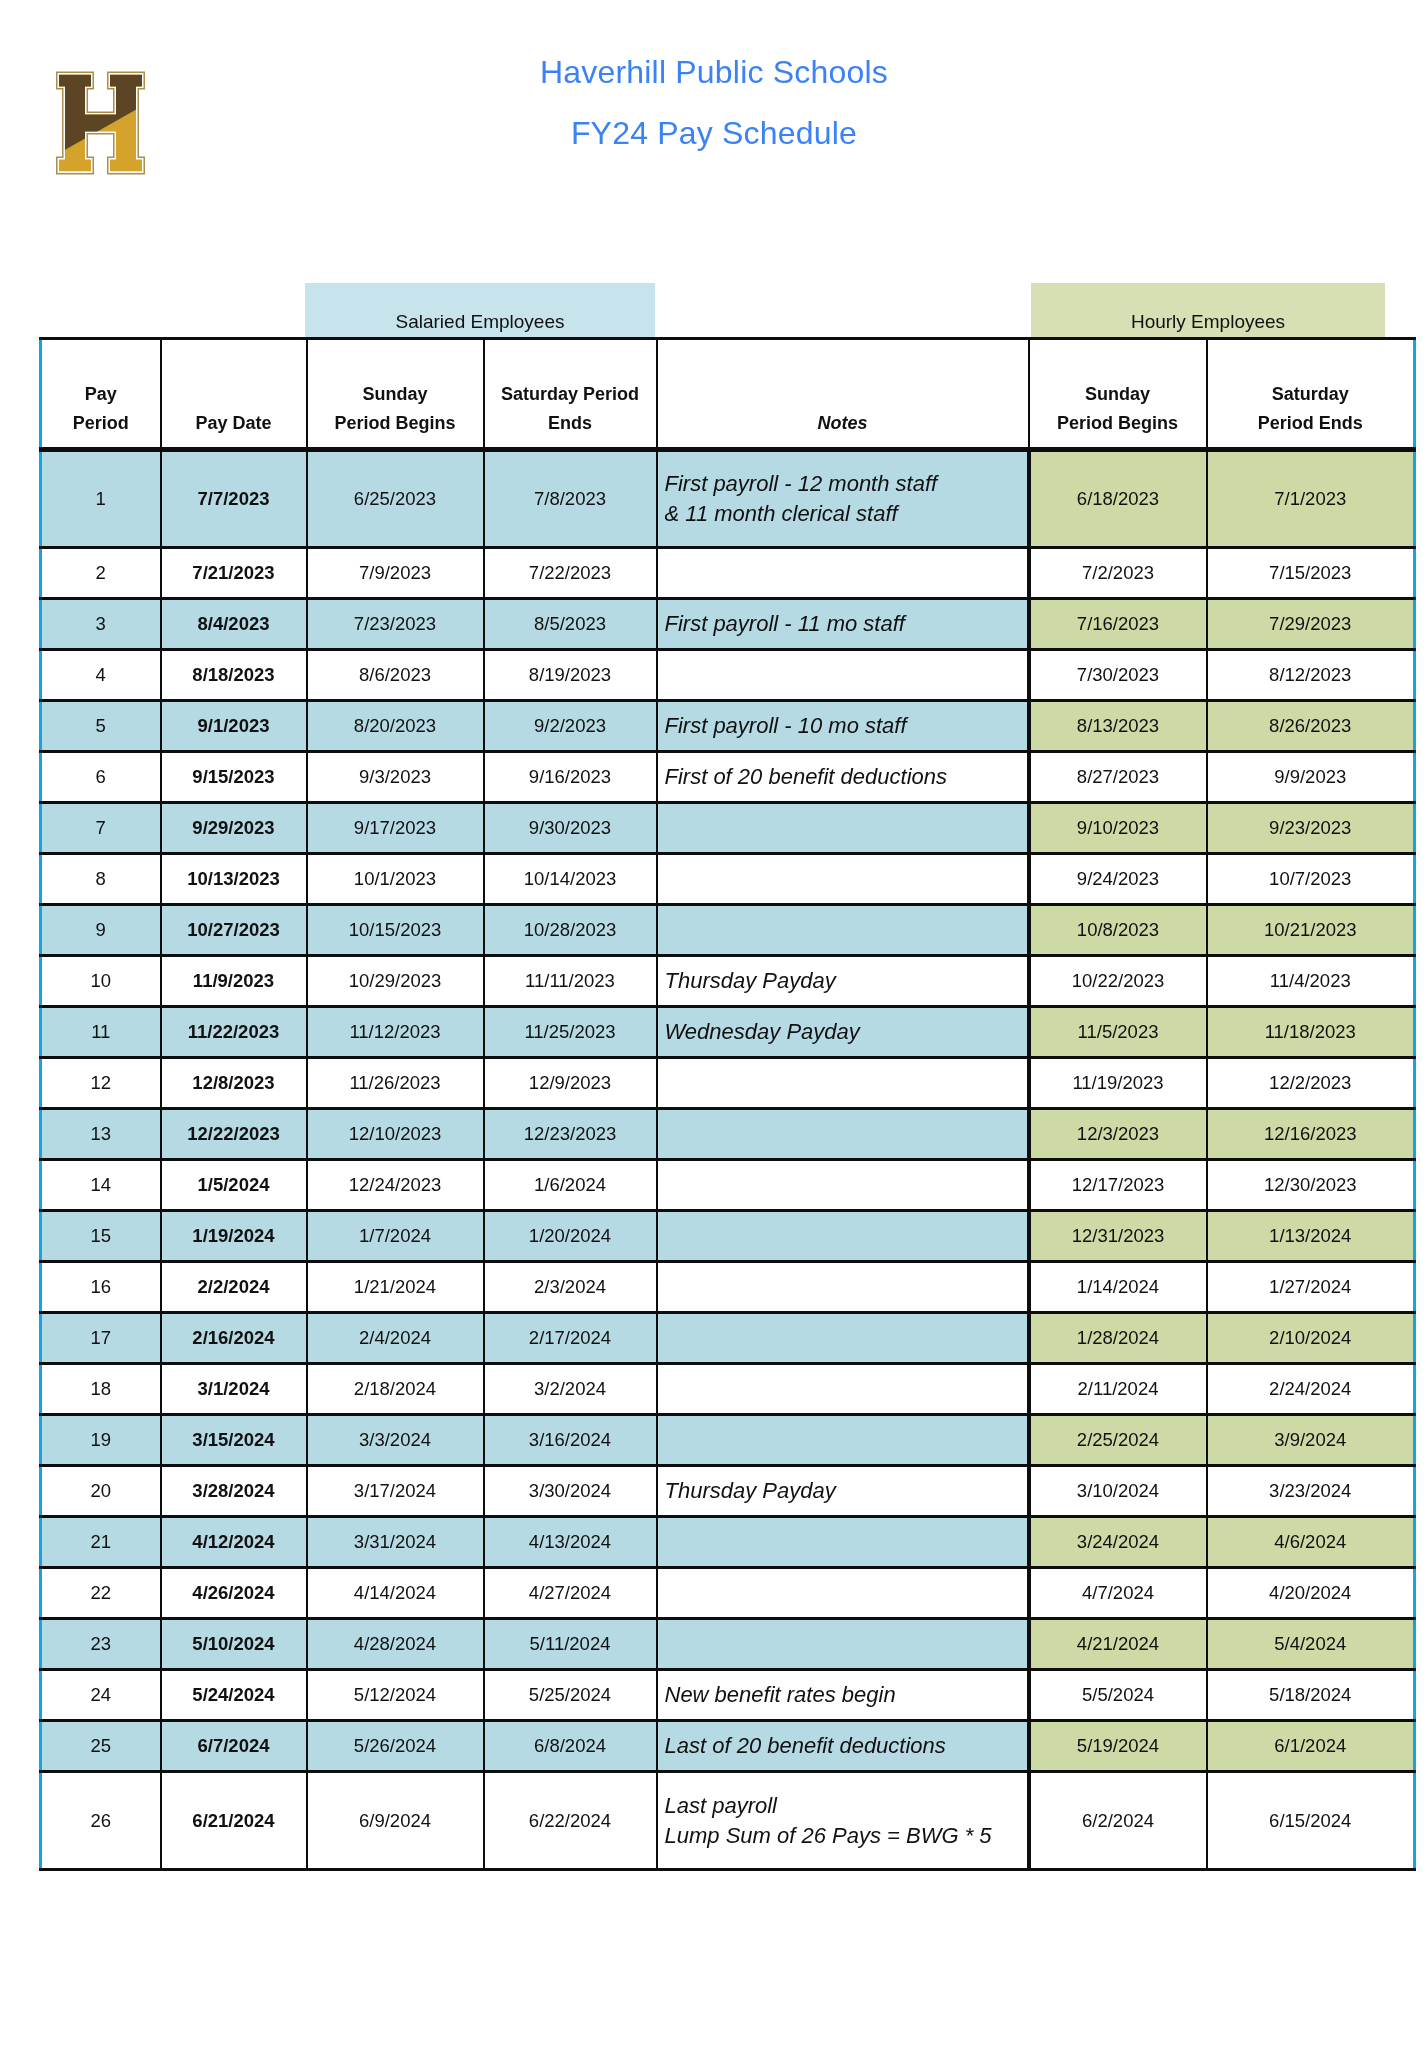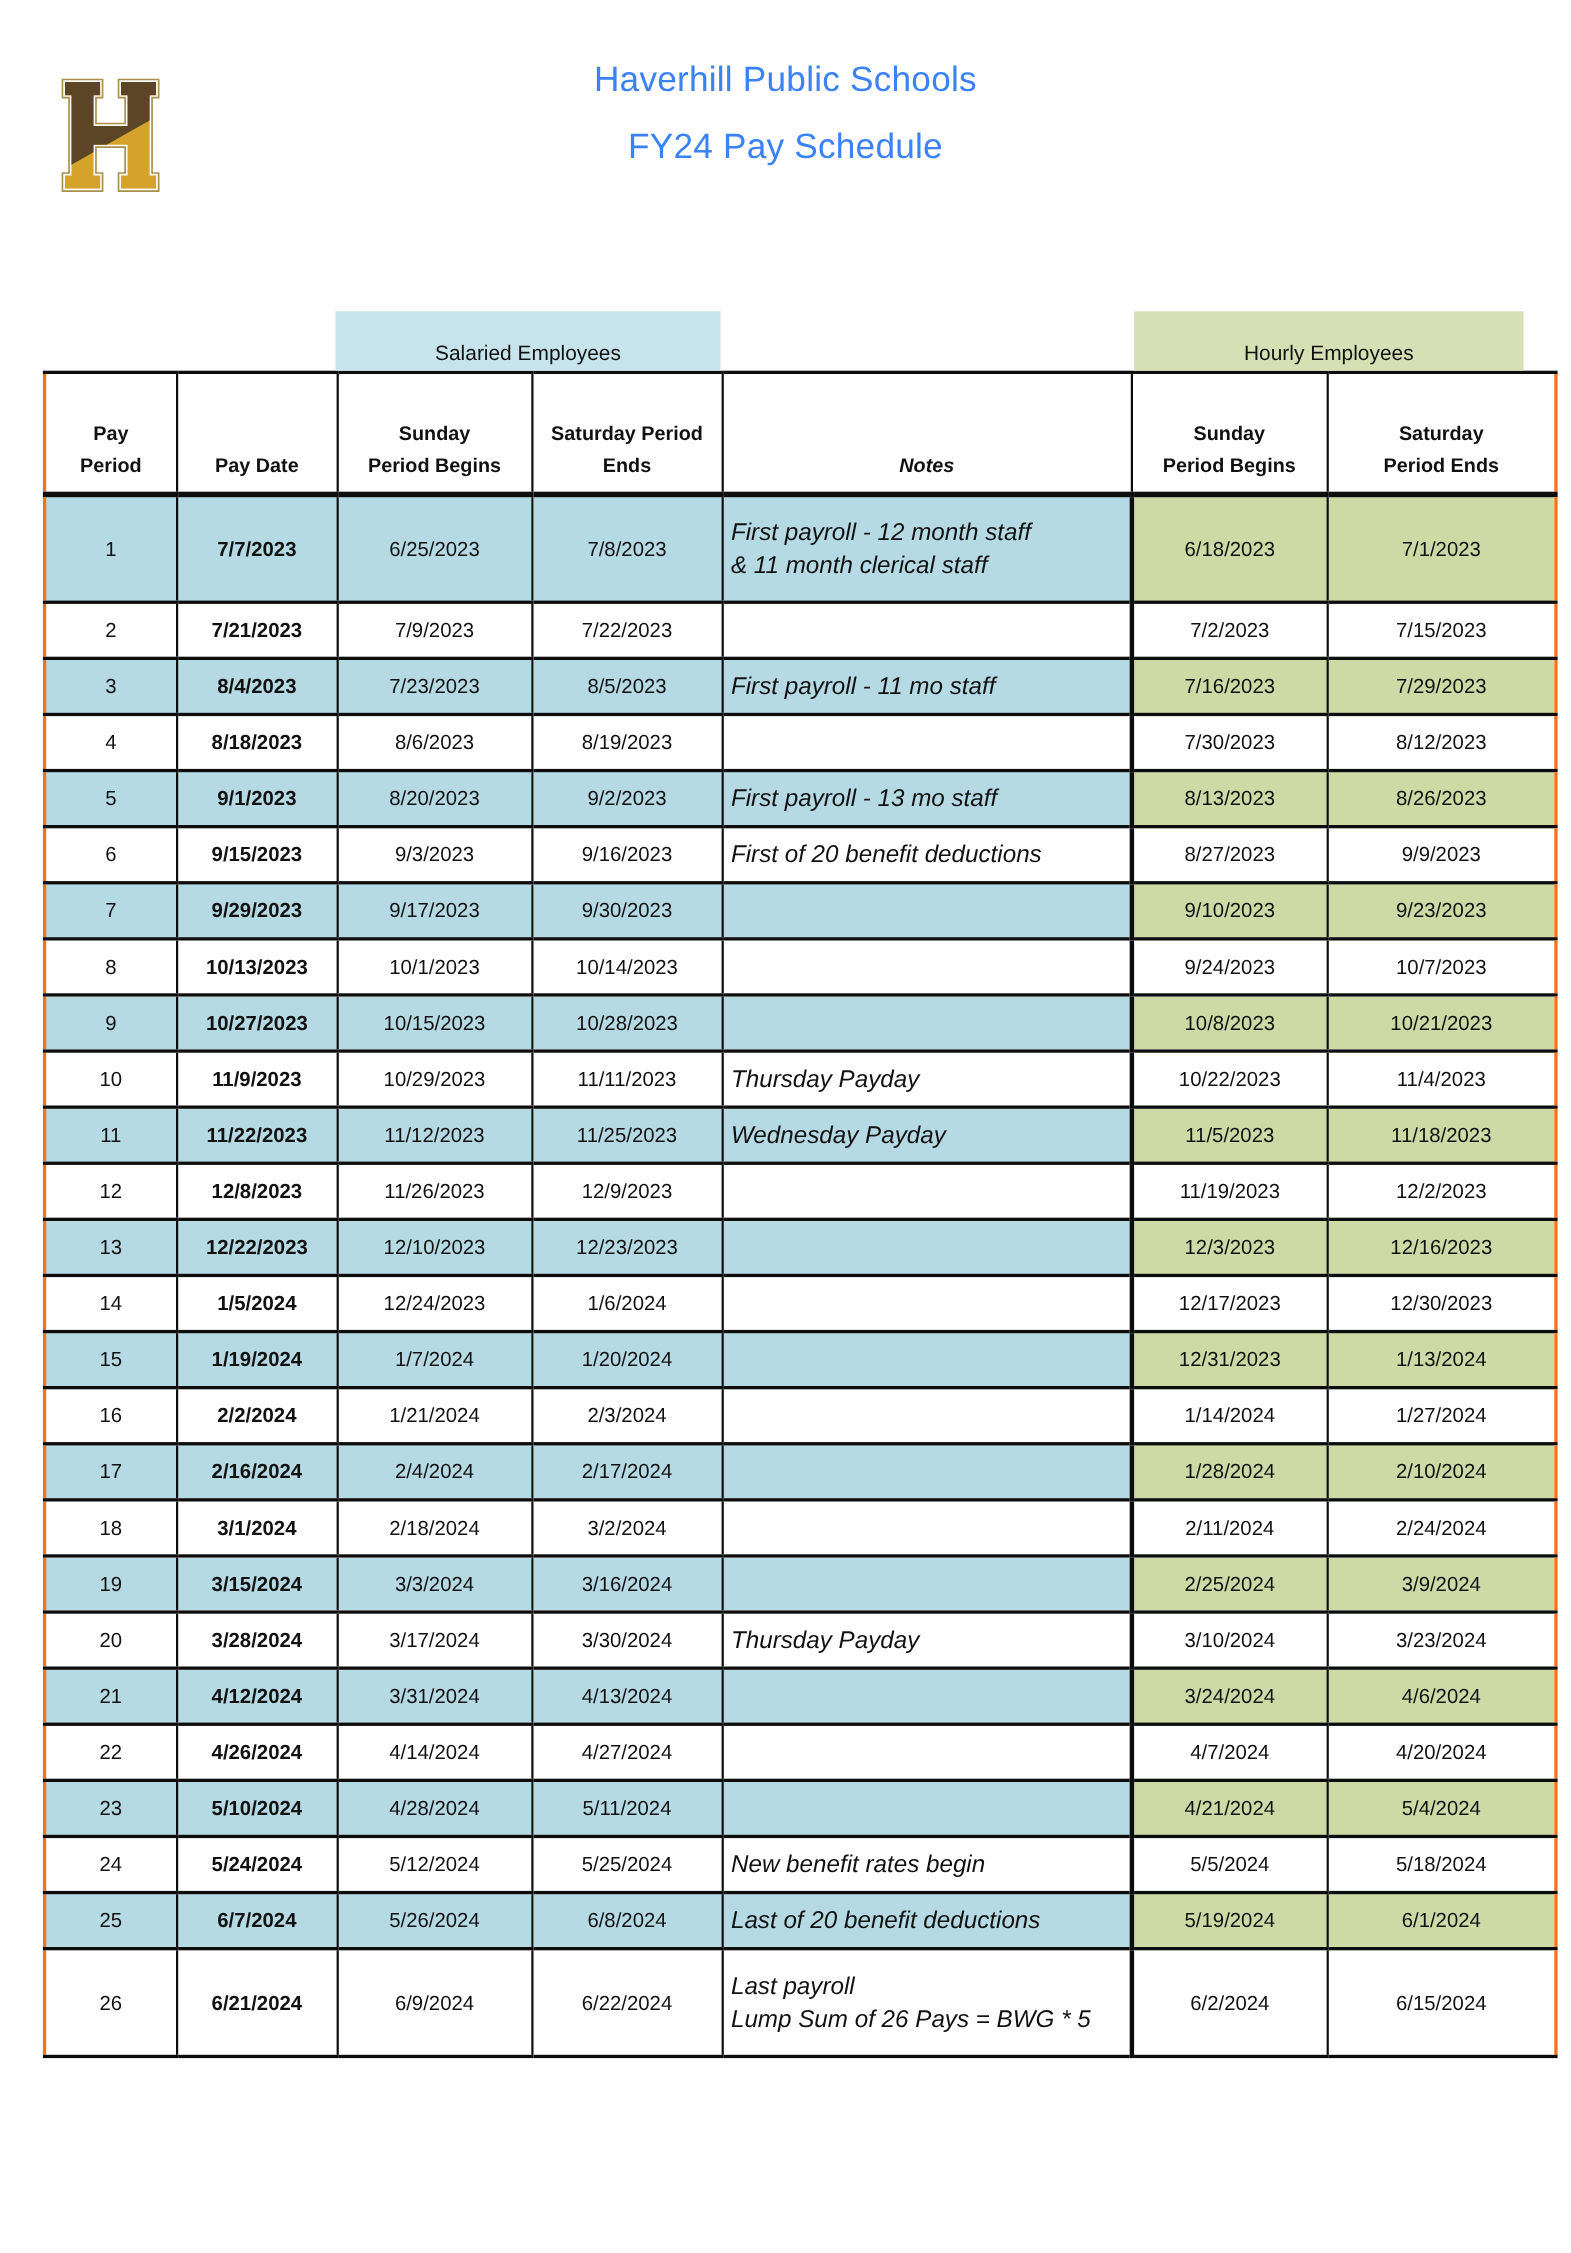--- a/index.html
+++ b/index.html
@@ -63,21 +63,21 @@
     color: #111;
   }
   .banner.salaried { left: 266px; width: 350px; background: var(--banner-blue); }
   .banner.hourly   { left: 992px; width: 354px; background: var(--banner-green); }
 
   
   table.pay {
     width: 1374px;
     border-collapse: collapse;
     table-layout: fixed;
-    border: 3px solid #f97316;
+    border: 3px solid #0ea5e9;
     padding-left: 16px;
   }
   table.pay th, table.pay td {
     border: 2px solid #0d0d0d;
     border-top-width: 3px;
     border-bottom-width: 3px;
     box-sizing: border-box;
     overflow: hidden;
   }
   table.pay th {
@@ -209,21 +209,21 @@
     <td class="sal">8/19/2023</td>
     <td class="sal notes"></td>
     <td class="hrl hsep">7/30/2023</td>
     <td class="hrl">8/12/2023</td>
   </tr>
           <tr class="shaded">
     <td class="sal">5</td>
     <td class="sal paydate">9/1/2023</td>
     <td class="sal">8/20/2023</td>
     <td class="sal">9/2/2023</td>
-    <td class="sal notes">First payroll - 13 mo staff</td>
+    <td class="sal notes">First payroll - 10 mo staff</td>
     <td class="hrl hsep">8/13/2023</td>
     <td class="hrl">8/26/2023</td>
   </tr>
           <tr>
     <td class="sal">6</td>
     <td class="sal paydate">9/15/2023</td>
     <td class="sal">9/3/2023</td>
     <td class="sal">9/16/2023</td>
     <td class="sal notes">First of 20 benefit deductions</td>
     <td class="hrl hsep">8/27/2023</td>

